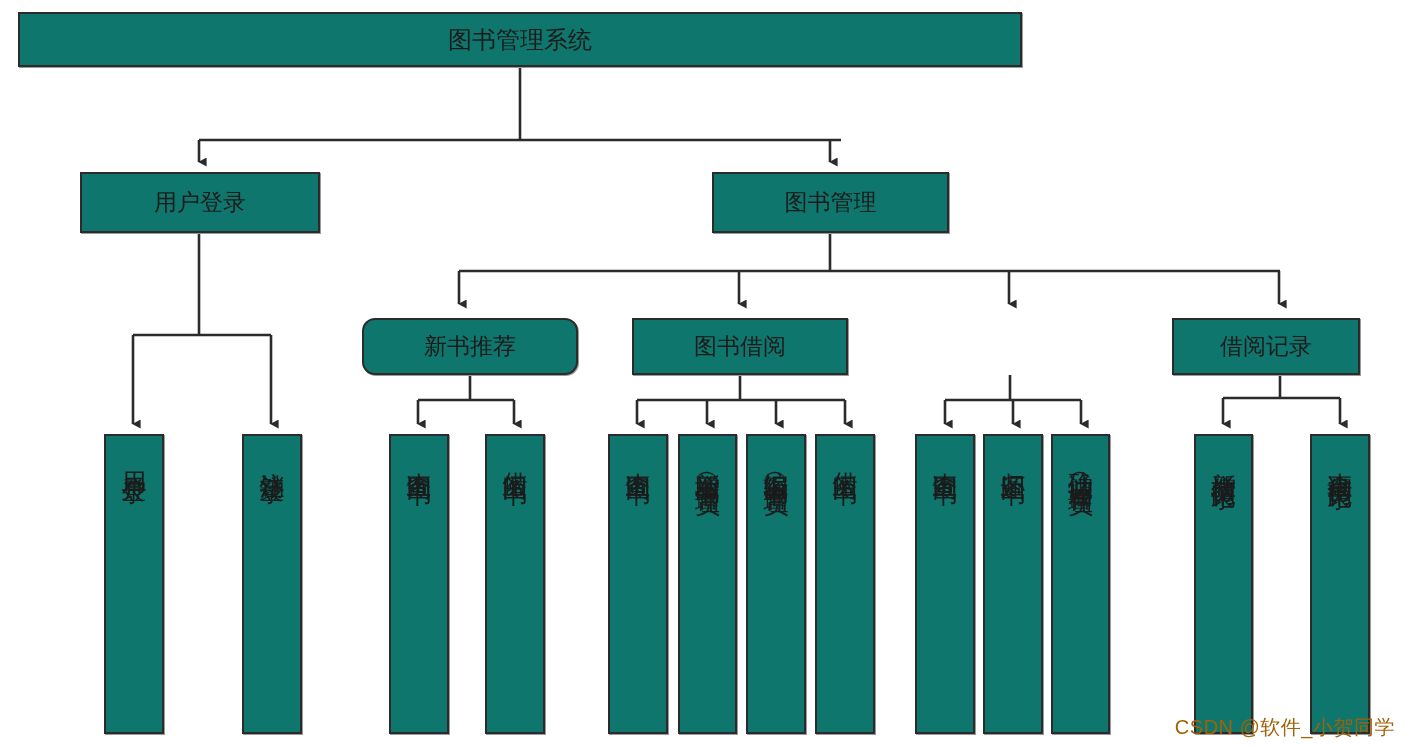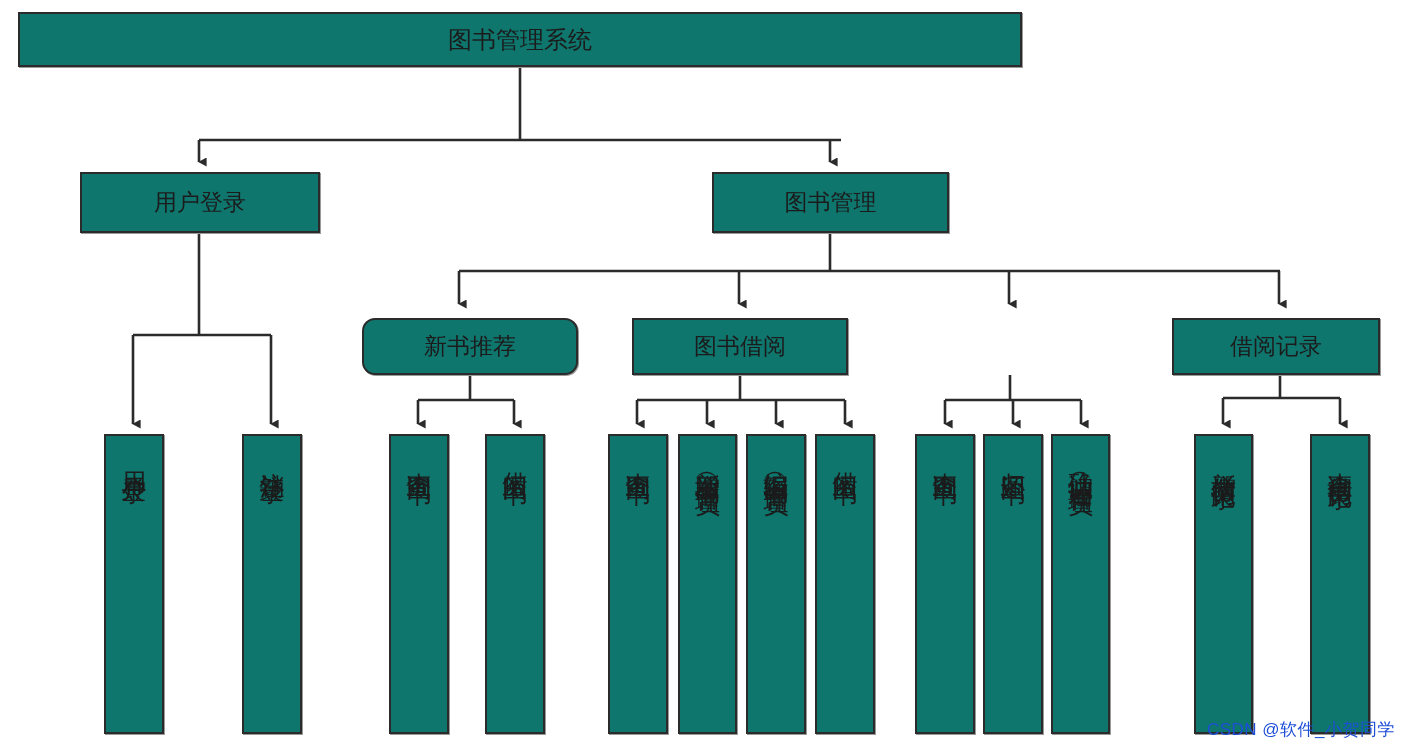--- a/index.html
+++ b/index.html
@@ -57,22 +57,22 @@
     writing-mode: vertical-rl;
     text-orientation: upright;
     font-size: 25px;
     letter-spacing: 3px;
     line-height: 1;
   }
   .watermark {
     position: absolute;
     right: 10px;
     bottom: 6px;
-    font-size: 17px;
-    color: #1d4ed8;
+    font-size: 20px;
+    color: #a16207;
     white-space: nowrap;
     letter-spacing: 0.5px;
   }
 </style>
 </head>
 <body>
 
 <div id="canvas">
 
   <svg class="edges" viewBox="0 0 1405 747">
@@ -135,21 +135,21 @@
   <div class="node horiz" style="left:712px; top:172px; width:237px; height:61px;">
     <span class="label">图书管理</span>
   </div>
 
   <div class="node horiz" style="left:362px; top:318px; width:216px; height:57px;border-radius:13px;">
     <span class="label">新书推荐</span>
   </div>
   <div class="node horiz" style="left:632px; top:318px; width:216px; height:57px;align-items:center;">
     <span class="label">图书借阅</span>
   </div>
-  <div class="node horiz" style="left:1172px; top:318px; width:208px; height:57px;">
+  <div class="node horiz" style="left:1172px; top:318px; width:188px; height:57px;">
     <span class="label">借阅记录</span>
   </div>
 
   <div class="node vert" style="left:104px; top:434px; width:60px; height:300px;">
     <span class="label">用户登录</span>
   </div>
   <div class="node vert" style="left:242px; top:434px; width:60px; height:300px;">
     <span class="label">注销登录</span>
   </div>
 

